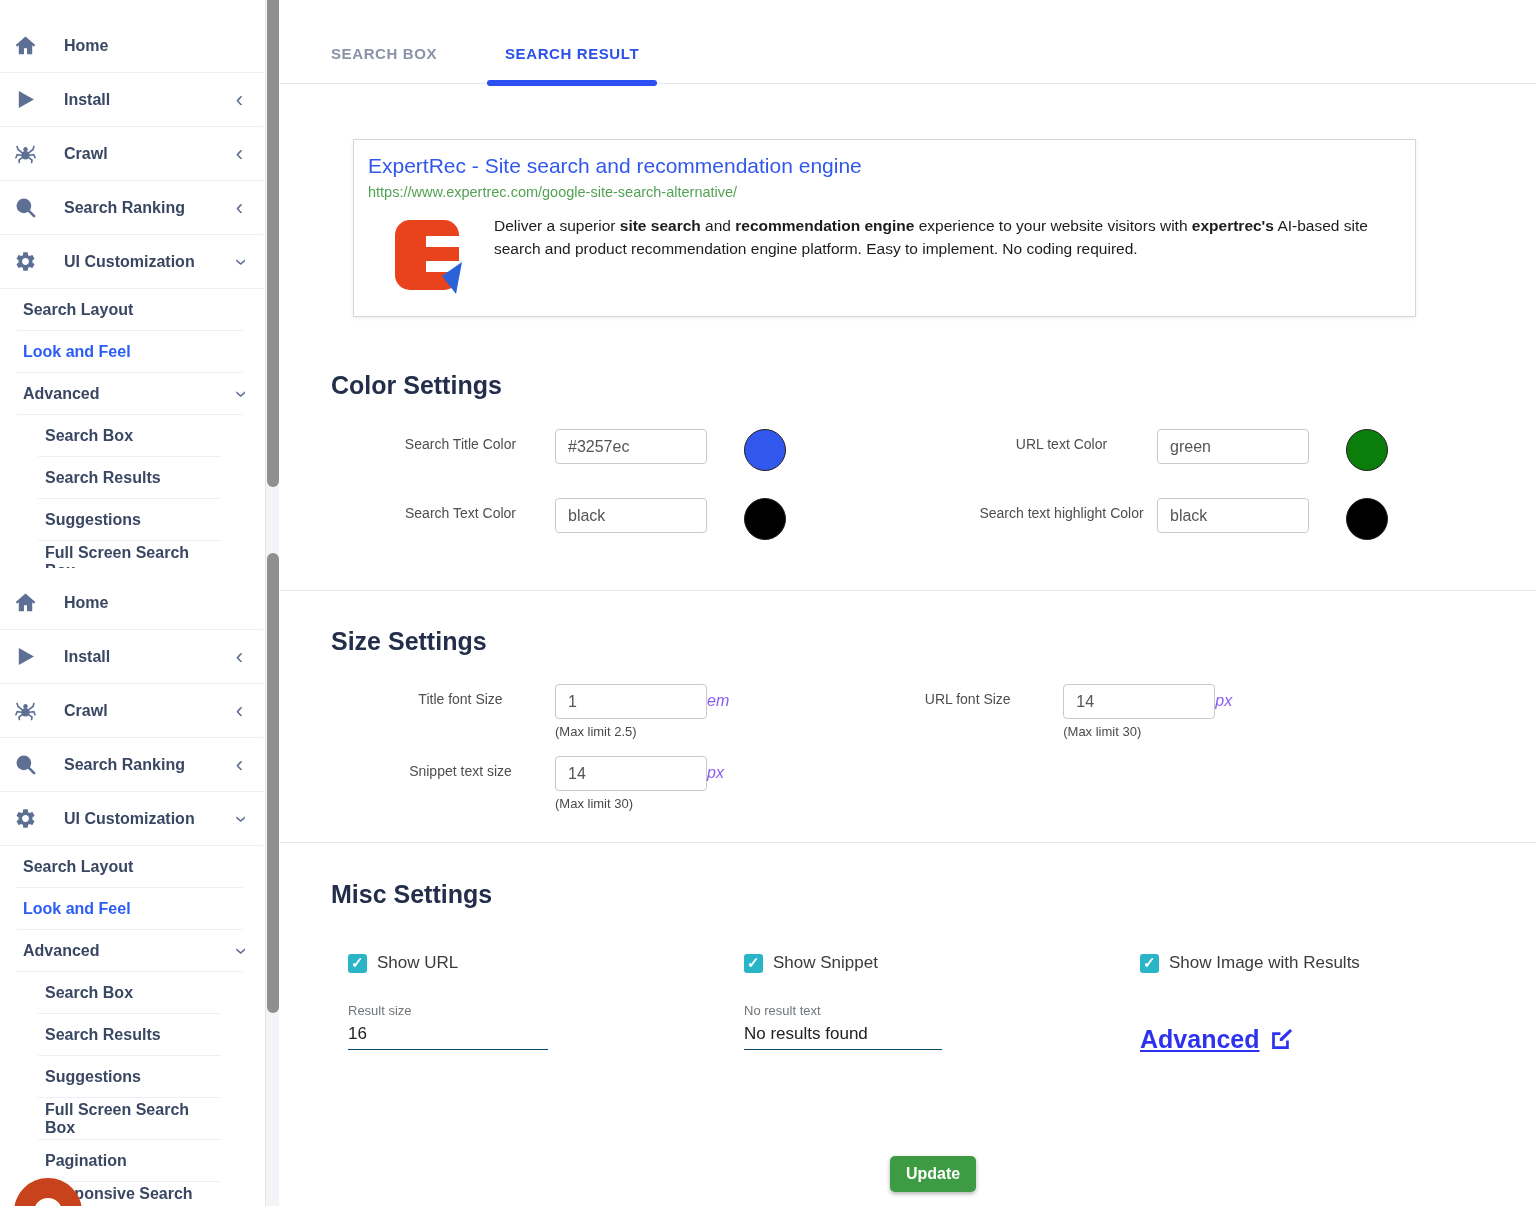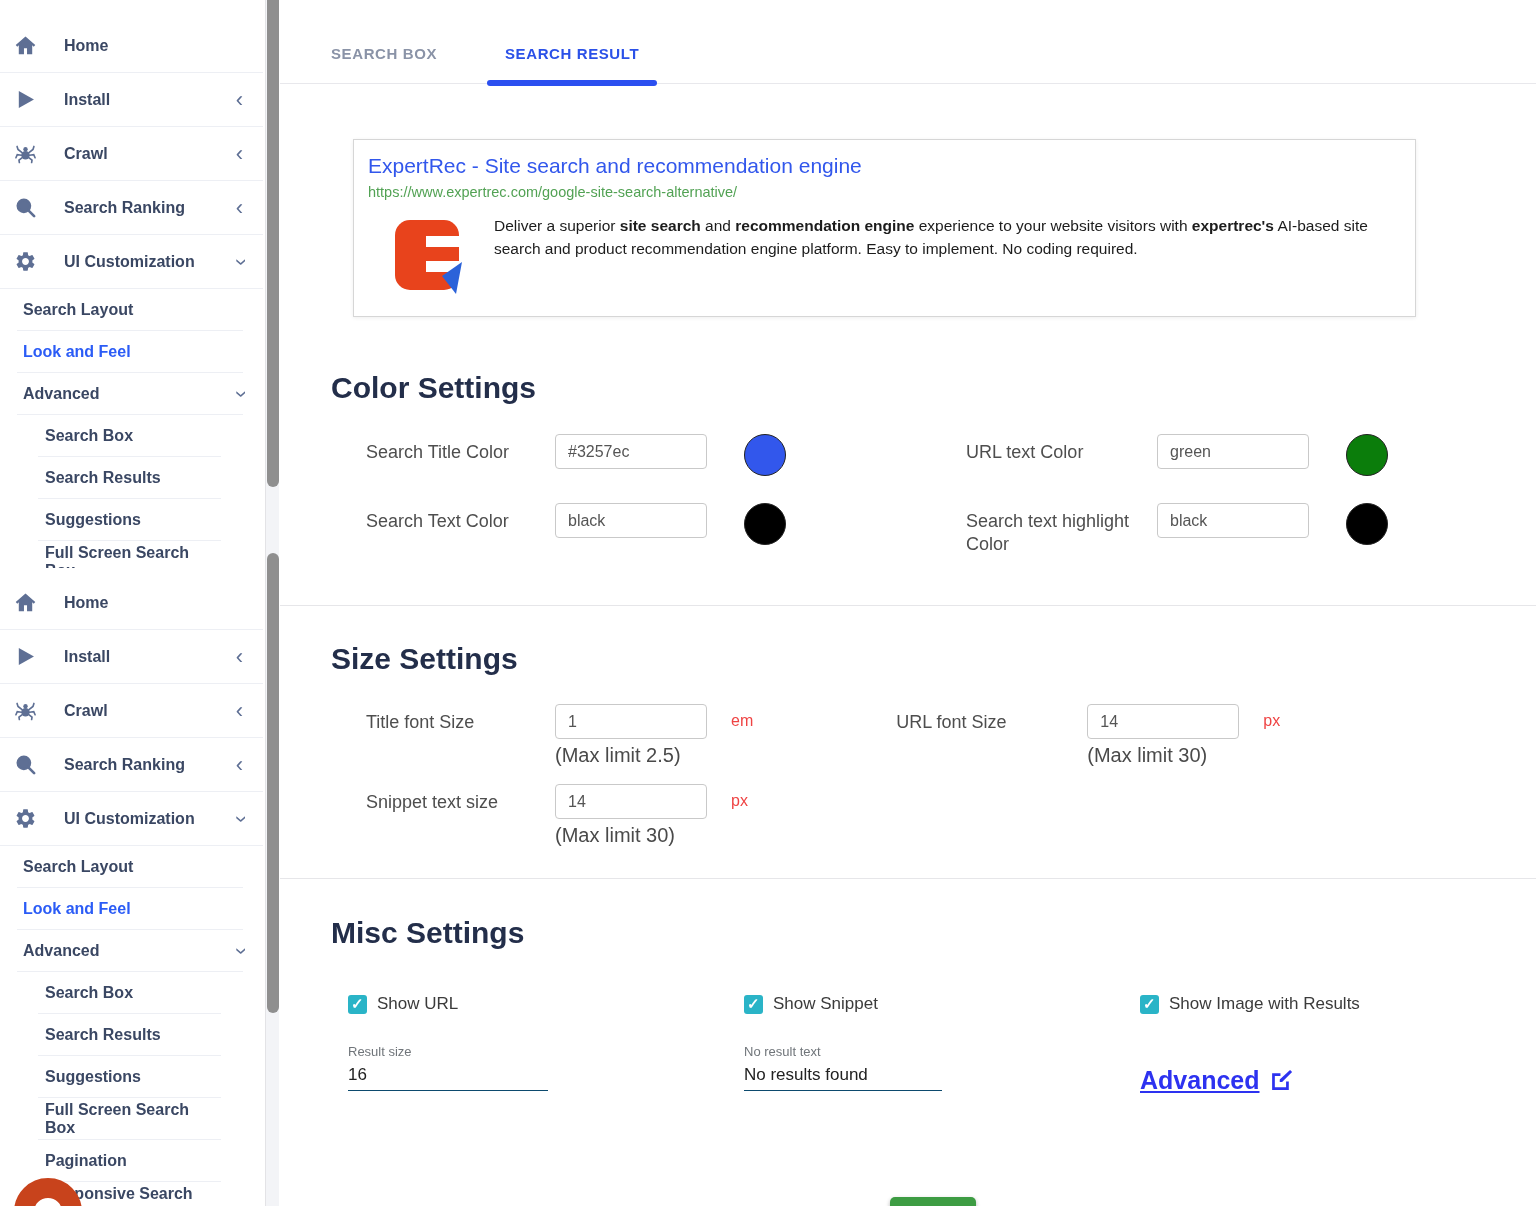--- a/index.html
+++ b/index.html
@@ -45,37 +45,37 @@
 
   .card { margin:55px 0 0 73px; width:1063px; border:1px solid #d6d6d6; border-radius:0;
     box-shadow:0 1px 4px rgba(0,0,0,.07); padding:12px 24px 22px 14px; background:#fff; }
   .card-title { color:#3257ec; font-size:21px; margin-top:2px; cursor:pointer; }
   .card-url { color:#52a254; font-size:14.5px; margin-top:6px; }
   .card-body { display:flex; margin-top:14px; }
   .logo { width:80px; height:80px; margin-left:24px; flex:none; }
   .snippet { margin-left:22px; font-size:15.5px; color:#1c1c1c; line-height:1.5; width:900px; }
   .snippet b { font-weight:bold; }
 
-  .section-heading { font-size:30px; font-weight:bold; color:#232e4a; margin-left:51px; }
+  .section-heading { font-size:25px; font-weight:bold; color:#232e4a; margin-left:51px; }
   .sep { height:1px; background:#e6e6e9; }
 
   
   .crow { display:flex; margin-left:86px; align-items:flex-start; }
-  .clabel { width:189px; font-size:18px; color:#4e4e4e; padding-top:7px; line-height:1.25; }
+  .clabel { width:189px; font-size:14px; color:#4e4e4e; padding-top:7px; line-height:1.25;text-align:center; }
   .cinput { width:152px; height:35px; border:1px solid #c9c9c9; border-radius:4px;
     padding:0 12px; font-size:16px; color:#555; font-family:"Liberation Sans",sans-serif; outline:none; }
   .swatch { width:42px; height:42px; border-radius:50%; border:1.5px solid #222; margin-left:37px; flex:none; cursor:pointer; }
   .rpair { display:flex; margin-left:180px; align-items:flex-start; }
   .rlabel { width:191px; }
 
   
   .sgroup { display:flex; flex-direction:column; }
   .sline { display:flex; align-items:flex-start; }
-  .unit { margin-left:24px; padding-top:8px; font-size:16px; color:#ef4444; }
-  .hint { margin-top:5px; font-size:20px; color:#4a4a4a; }
+  .unit { margin-left:0; padding-top:8px; font-size:16px; color:#8b5cf6;font-style:italic; }
+  .hint { margin-top:5px; font-size:13px; color:#4a4a4a; }
 
   
   .mrow { display:flex; margin-left:68px; }
   .mcol { width:402px; }
   .checkwrap { display:flex; align-items:center; cursor:pointer; }
   .check { width:19px; height:19px; border-radius:3px; background:#2ab4c7; position:relative; flex:none; }
   .check::after { content:"✓"; position:absolute; left:3px; top:0px; color:#fff; font-size:15px; font-weight:bold; }
   .checklabel { margin-left:10px; font-size:17px; color:#3b3b3b; }
   .matfield { border-bottom:1px solid #0c4a6e; padding-bottom:5px; }
   .matfield.w1 { width:200px; } .matfield.w2 { width:198px; }

